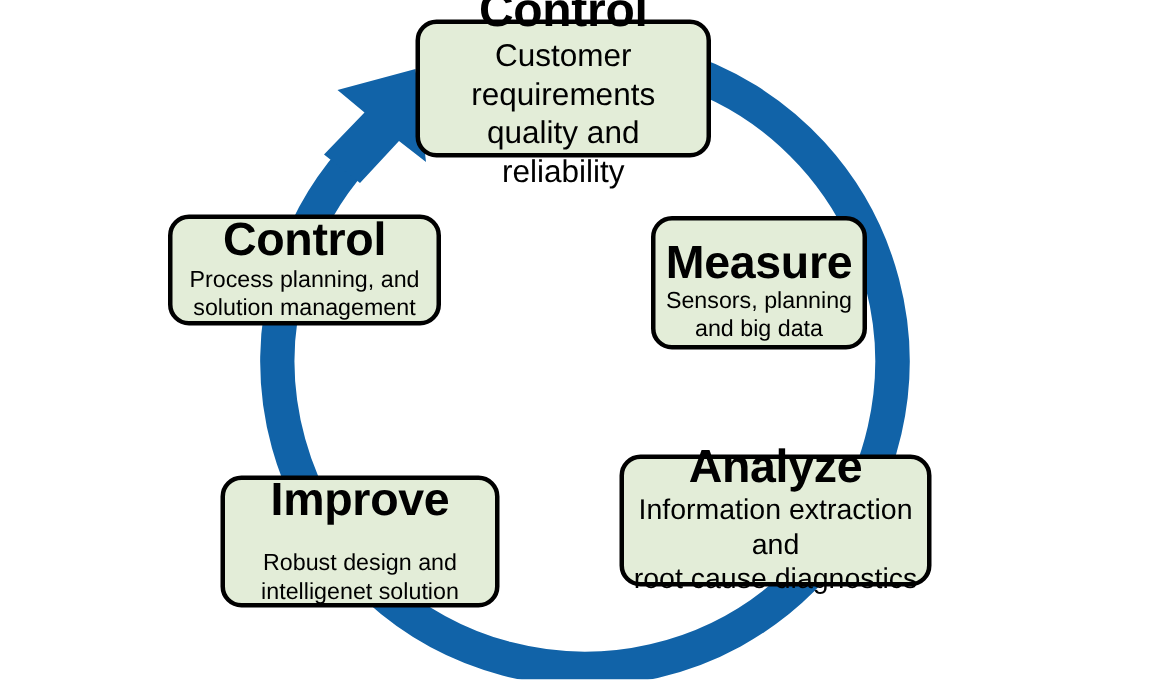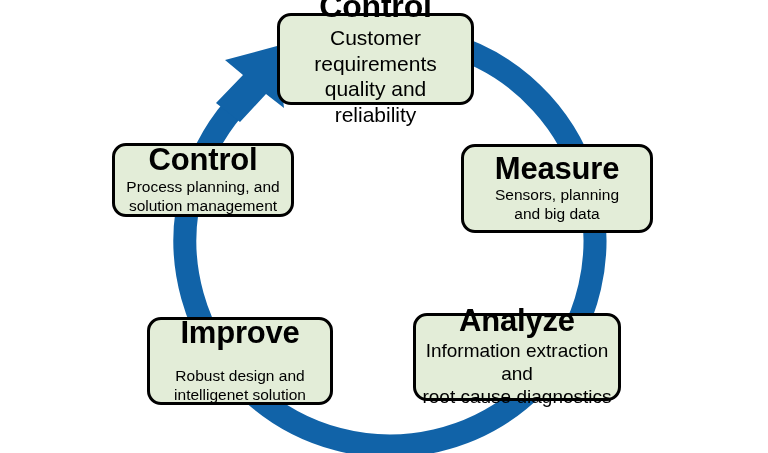--- a/index.html
+++ b/index.html
@@ -47,22 +47,22 @@
   }
   .node-desc {
     font-size: 15.5px;
     line-height: 1.22;
     padding: 0 6px;
     white-space: pre-line;
   }
 
   
   #node-define  { left: 277px; top: 13px;  width: 197px; height: 92px; }
-  #node-measure { left: 461px; top: 144px; width: 192px; height: 89px; }
-  #node-analyze { left: 413px; top: 313px; width: 208px; height: 88px; }
+  #node-measure { left: 434px; top: 144px; width: 144px; height: 89px; justify-content: flex-end; }
+  #node-analyze { left: 413px; top: 303px; width: 208px; height: 88px; }
   #node-improve { left: 147px; top: 317px; width: 186px; height: 88px; gap: 16px; }
   #node-control { left: 112px; top: 143px; width: 182px; height: 74px; }
 
   #node-define .node-title  { font-size: 32px; }
   #node-measure .node-title { font-size: 31px; }
   #node-analyze .node-title { font-size: 31px; }
   #node-improve .node-title { font-size: 31px; }
   #node-control .node-title { font-size: 31px; }
 
   #node-analyze .node-desc { font-size: 19px; }

